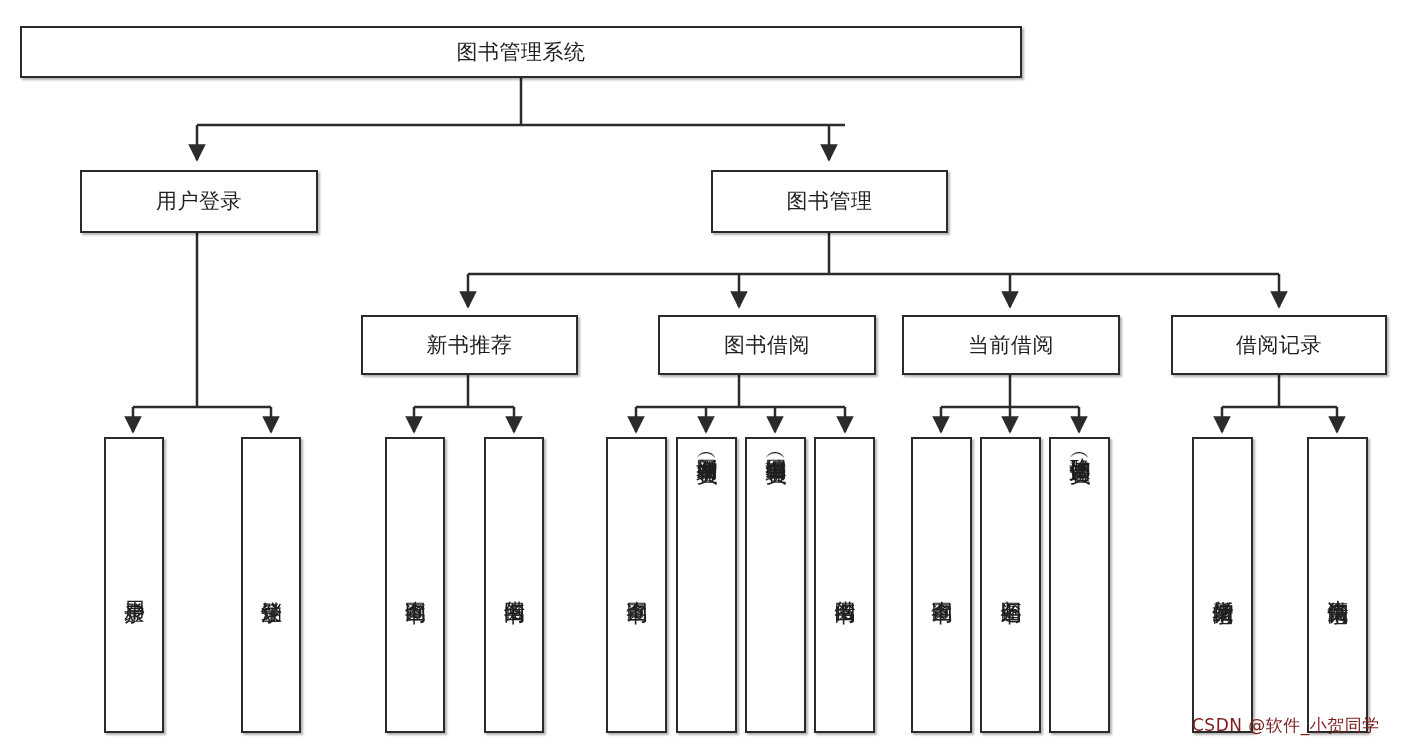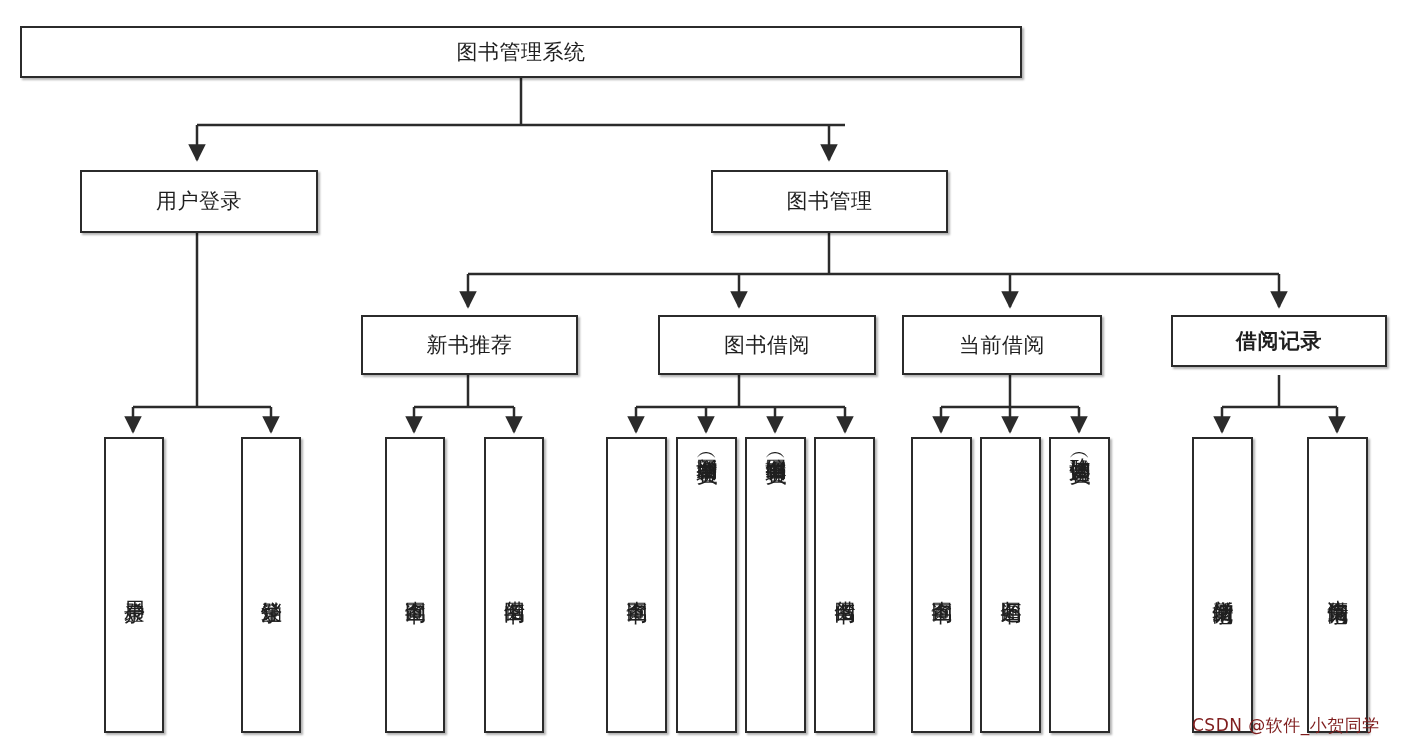--- a/index.html
+++ b/index.html
@@ -136,24 +136,24 @@
   <div class="node" style="left:361px; top:315px; width:217px; height:60px;">
     <span class="label">新书推荐</span>
   </div>
 
   <div class="node" style="left:711px; top:170px; width:237px; height:63px;">
     <span class="label">图书管理</span>
   </div>
   <div class="node" style="left:630px; top:315px; width:218px; height:60px;margin-left:28px;">
     <span class="label">图书借阅</span>
   </div>
-  <div class="node" style="left:902px; top:315px; width:200px; height:60px;">
+  <div class="node" style="left:902px; top:315px; width:218px; height:60px;">
     <span class="label">当前借阅</span>
   </div>
-  <div class="node" style="left:1171px; top:315px; width:216px; height:52px;font-weight:bold;">
+  <div class="node" style="left:1171px; top:315px; width:216px; height:60px;">
     <span class="label">借阅记录</span>
   </div>
 
   <div class="node vert mid" style="left:104px; top:437px; width:60px; height:296px;">
     <span class="label">用户登录</span>
   </div>
   <div class="node vert mid" style="left:241px; top:437px; width:60px; height:296px;">
     <span class="label">注销登录</span>
   </div>
 

